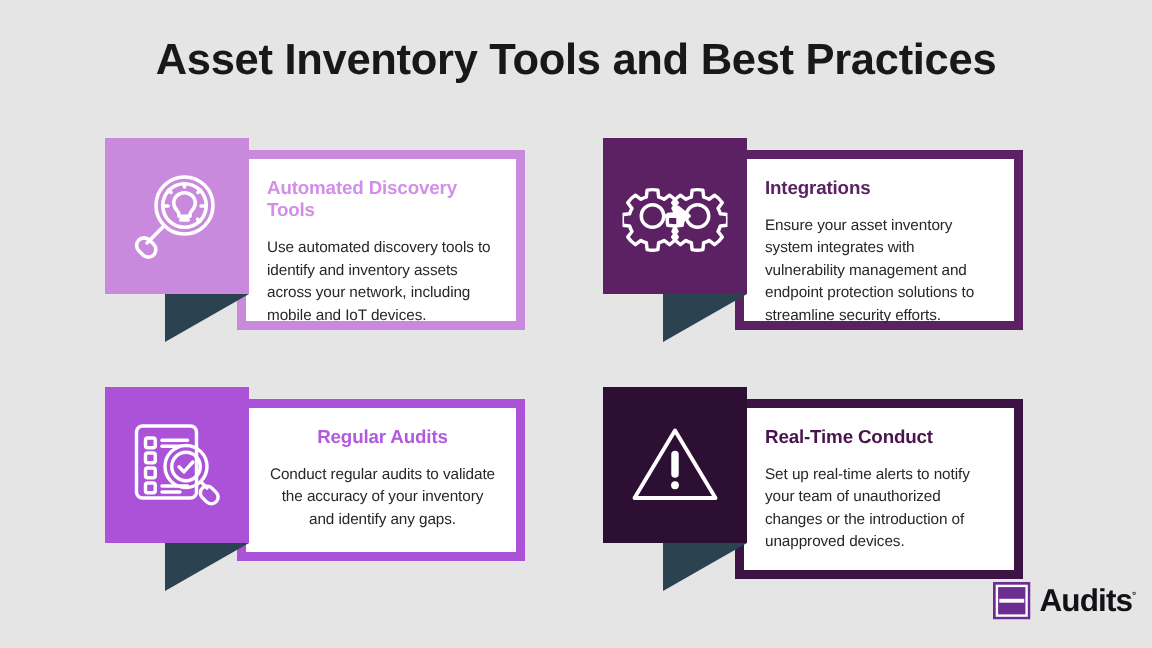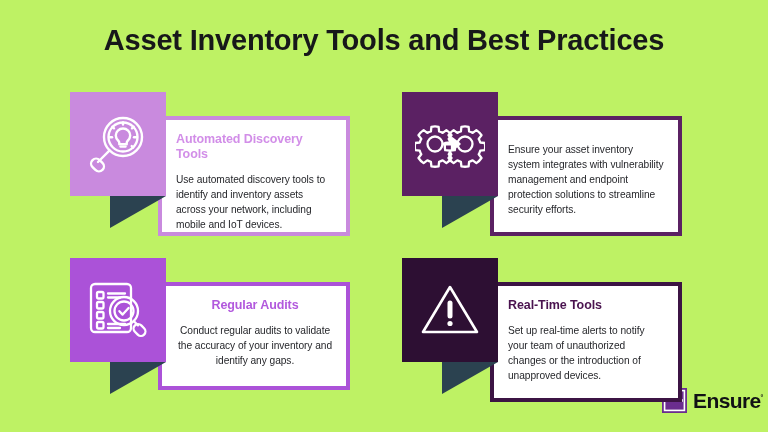--- a/index.html
+++ b/index.html
@@ -14,21 +14,21 @@
     background: #fdfdfd;
     font-family: "Liberation Sans", sans-serif;
     position: relative;
   }
 
   #slide {
     position: absolute;
     inset: 0;
     width: 768px;
     height: 432px;
-    background: #bef264;
+    background: #e5e5e5;
   }
 
   
   #page-title {
     position: absolute;
     left: 0;
     top: 24px;
     width: 768px;
     text-align: center;
     font-size: 29px;
@@ -47,25 +47,25 @@
 
   .card.c0 { left: 70px;  top: 92px;  }
   .card.c1 { left: 402px; top: 92px;  }
   .card.c2 { left: 70px;  top: 258px; }
   .card.c3 { left: 402px; top: 258px; }
 
   
   .bubble {
     position: absolute;
     left: 88px;
-    top: 24px;
+    top: 8px;
     width: 192px;
     height: 120px;
     background: #ffffff;
-    border: 4px solid #0369a1;
+    border: 6px solid #0369a1;
     padding: 12px 12px 20px 14px;
     z-index: 1;
   }
 
   .card.c2 .bubble { height: 108px; }
 
   .bubble .heading {
     font-size: 12.5px;
     font-weight: 700;
     line-height: 1.2;
@@ -189,20 +189,21 @@
           <path d="M49.2 24.3h-2.2"></path>
           <path d="M25 24.3h-2.2"></path>
           <path d="M46.2 34.6l-1.5-1.5"></path>
         </svg>
       </span>
     </div>
   </div>
 
   <div class="card c1">
     <div class="bubble">
+      <div class="heading">Integrations</div>
       <div class="body">Ensure your asset inventory system integrates with vulnerability management and endpoint protection solutions to streamline security efforts.</div>
     </div>
     <div class="fold"></div>
     <div class="iconblock">
       <span>
         <svg width="70" height="56" viewBox="0 0 70 56" fill="none" stroke="#ffffff" stroke-width="2.3" stroke-linecap="round" stroke-linejoin="round">
 
           <g transform="translate(20,28)">
             <circle cx="0" cy="0" r="7.5"></circle>
             <path d="M-3.6 -17.2 a18 18 0 0 1 7.2 0 l0.5 4.6 a13.6 13.6 0 0 1 3.6 1.5 l3.7-2.8 a18 18 0 0 1 5.1 5.1 l-2.8 3.7 a13.6 13.6 0 0 1 1.5 3.6 l4.6 0.5 a18 18 0 0 1 0 7.2 l-4.6 0.5 a13.6 13.6 0 0 1 -1.5 3.6 l2.8 3.7 a18 18 0 0 1 -5.1 5.1 l-3.7-2.8 a13.6 13.6 0 0 1 -3.6 1.5 l-0.5 4.6 a18 18 0 0 1 -7.2 0 l-0.5-4.6 a13.6 13.6 0 0 1 -3.6-1.5 l-3.7 2.8 a18 18 0 0 1 -5.1-5.1 l2.8-3.7 a13.6 13.6 0 0 1 -1.5-3.6 l-4.6-0.5 a18 18 0 0 1 0-7.2 l4.6-0.5 a13.6 13.6 0 0 1 1.5-3.6 l-2.8-3.7 a18 18 0 0 1 5.1-5.1 l3.7 2.8 a13.6 13.6 0 0 1 3.6-1.5 z"></path>
@@ -243,21 +244,21 @@
           <path d="M33.4 33.2l3.2 3.4 6-6.6"></path>
           <path d="M47.9 43.2 L52 47.4"></path>
           <rect x="49" y="45.5" width="9" height="13" rx="4.5" transform="rotate(-45 53.5 52)"></rect>
         </svg>
       </span>
     </div>
   </div>
 
   <div class="card c3">
     <div class="bubble">
-      <div class="heading">Real-Time Tools</div>
+      <div class="heading">Real-Time Conduct</div>
       <div class="body">Set up real-time alerts to notify your team of unauthorized changes or the introduction of unapproved devices.</div>
     </div>
     <div class="fold"></div>
     <div class="iconblock">
       <span>
         <svg width="62" height="56" viewBox="0 0 62 56" fill="none" stroke="#ffffff" stroke-width="2.6" stroke-linecap="round" stroke-linejoin="round">
           <path d="M31 5 L58 50 H4 Z"></path>
           <path d="M31 21 v13" stroke-width="5"></path>
           <circle cx="31" cy="41.5" r="2.6" fill="#ffffff" stroke="none"></circle>
         </svg>
@@ -268,16 +269,16 @@
   <div id="logo">
     <span class="mark">
       <svg width="25" height="25" viewBox="0 0 25 25">
         <rect x="0" y="0" width="25" height="25" fill="#6b2d8f"></rect>
         <rect x="2.6" y="2.6" width="19.8" height="19.8" fill="none" stroke="#ffffff" stroke-width="1.6"></rect>
         <rect x="5.6" y="5.6" width="13.8" height="5.6" fill="#6b2d8f"></rect>
         <rect x="5.6" y="13.8" width="13.8" height="5.6" fill="#6b2d8f"></rect>
         <rect x="4.2" y="11.2" width="16.6" height="2.6" fill="#ffffff"></rect>
       </svg>
     </span>
-    <span class="wordmark"><span>Ensure</span><span class="tm">°</span></span>
+    <span class="wordmark"><span>Audits</span><span class="tm">°</span></span>
   </div>
 
 </div>
 
 </body></html>

